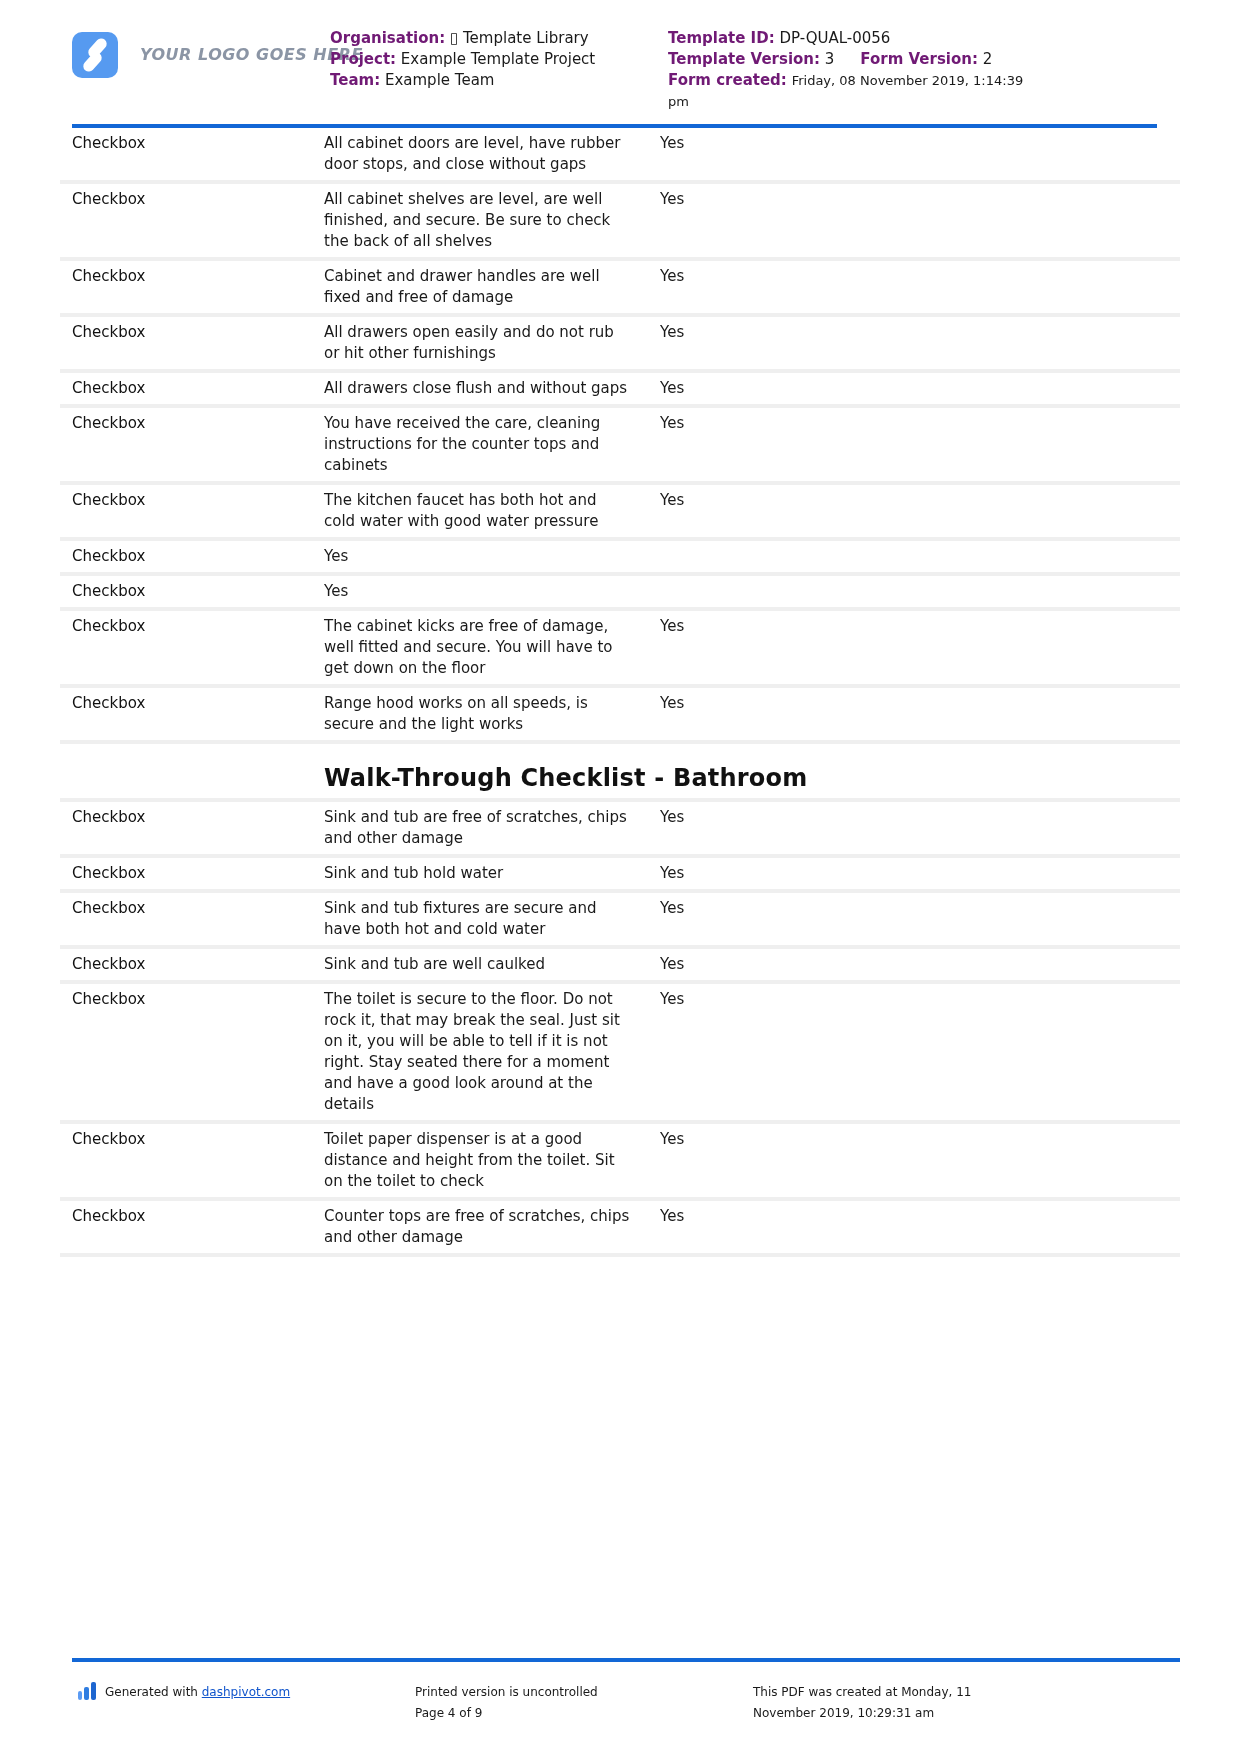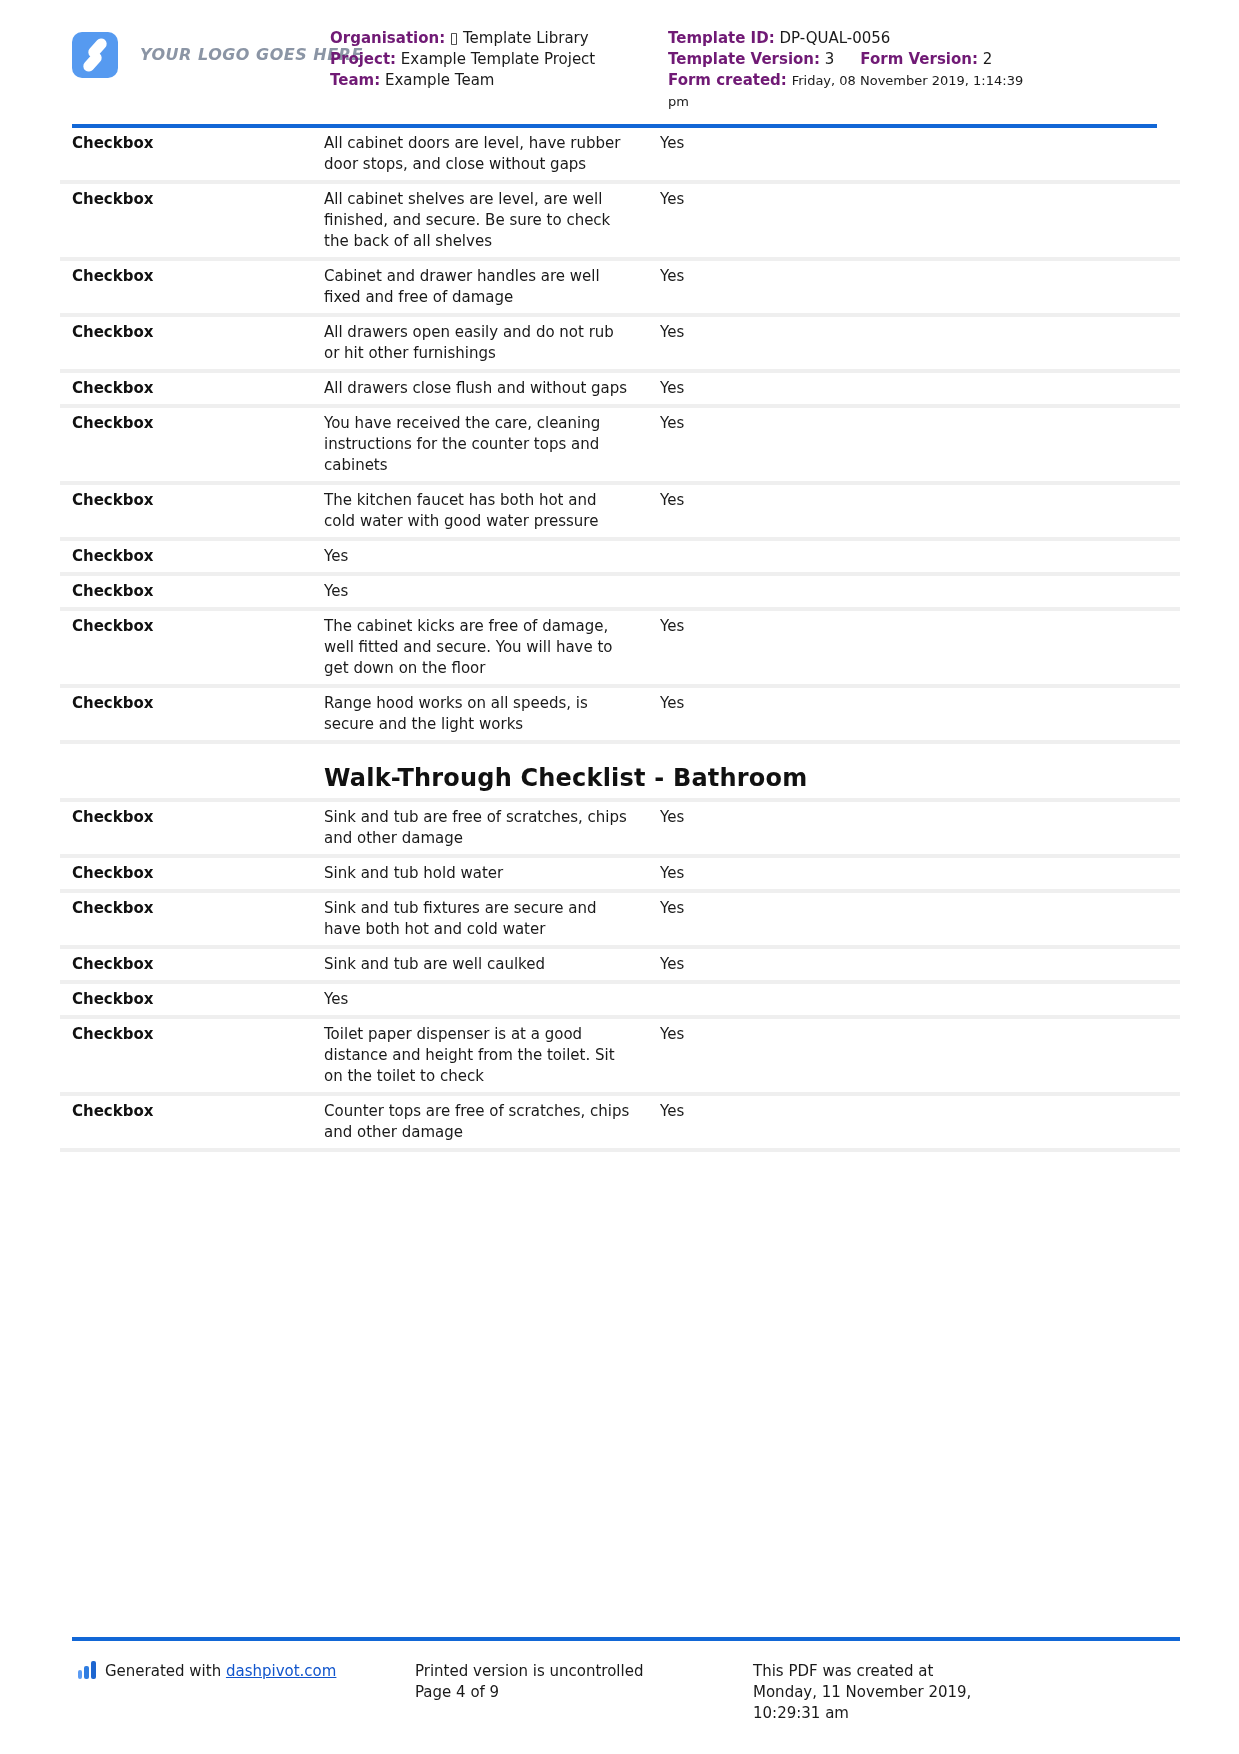--- a/index.html
+++ b/index.html
@@ -22,29 +22,29 @@
   .small-val { font-size:13px; }
   .header-rule { height:4px; background:#1267d6; margin:12px 82px 0 72px; }
 
   
   .content { margin:0 59px 0 60px; }
   .row {
     display:grid; grid-template-columns:252px 336px 1fr;
     padding:5px 0 5px 12px; border-bottom:4px solid #efefef;
     font-size:15px; line-height:21px;
   }
-  .cell.type { font-weight:bold; color:#111; }
+  .cell.type { font-weight:normal; color:#111; }
   .cell.desc { max-width:308px; }
   .section-heading-block { padding:20px 0 6px 264px; border-bottom:4px solid #efefef; }
   .section-heading { font-size:24px; font-weight:bold; color:#111; letter-spacing:.2px; }
 
   
   .footer { margin-top:auto; }
   .footer-rule { height:4px; background:#1267d6; margin:0 59px 0 72px; }
-  .footer-cols { display:flex; padding:20px 59px 30px 78px; font-size:15px; line-height:21px; }
+  .footer-cols { display:flex; padding:20px 59px 30px 78px; font-size:12px; line-height:21px; }
   .footer-left { width:337px; display:flex; align-items:flex-start; gap:9px; }
   .bars-icon { display:flex; align-items:flex-end; gap:2px; height:18px; padding-top:1px; }
   .bars-icon i { display:block; border-radius:2px; }
   .bars-icon .b1 { width:4px; height:9px;  background:#5b9bf3; }
   .bars-icon .b2 { width:5px; height:13px; background:#2f7de1; }
   .bars-icon .b3 { width:5px; height:18px; background:#1e66d0; }
   .footer-center { width:338px; }
   .footer-right { max-width:240px; }
   a.dp-link { color:#1155cc; text-decoration:underline; }
 </style>
@@ -150,20 +150,21 @@
     <div class="cell desc">Sink and tub fixtures are secure and have both hot and cold water</div>
     <div class="cell answer">Yes</div>
   </div>
         <div class="row">
     <div class="cell type">Checkbox</div>
     <div class="cell desc">Sink and tub are well caulked</div>
     <div class="cell answer">Yes</div>
   </div>
         <div class="row">
     <div class="cell type">Checkbox</div>
+    <div class="cell desc">The toilet is secure to the floor. Do not rock it, that may break the seal. Just sit on it, you will be able to tell if it is not right. Stay seated there for a moment and have a good look around at the details</div>
     <div class="cell answer">Yes</div>
   </div>
         <div class="row">
     <div class="cell type">Checkbox</div>
     <div class="cell desc">Toilet paper dispenser is at a good distance and height from the toilet. Sit on the toilet to check</div>
     <div class="cell answer">Yes</div>
   </div>
         <div class="row">
     <div class="cell type">Checkbox</div>
     <div class="cell desc">Counter tops are free of scratches, chips and other damage</div>

